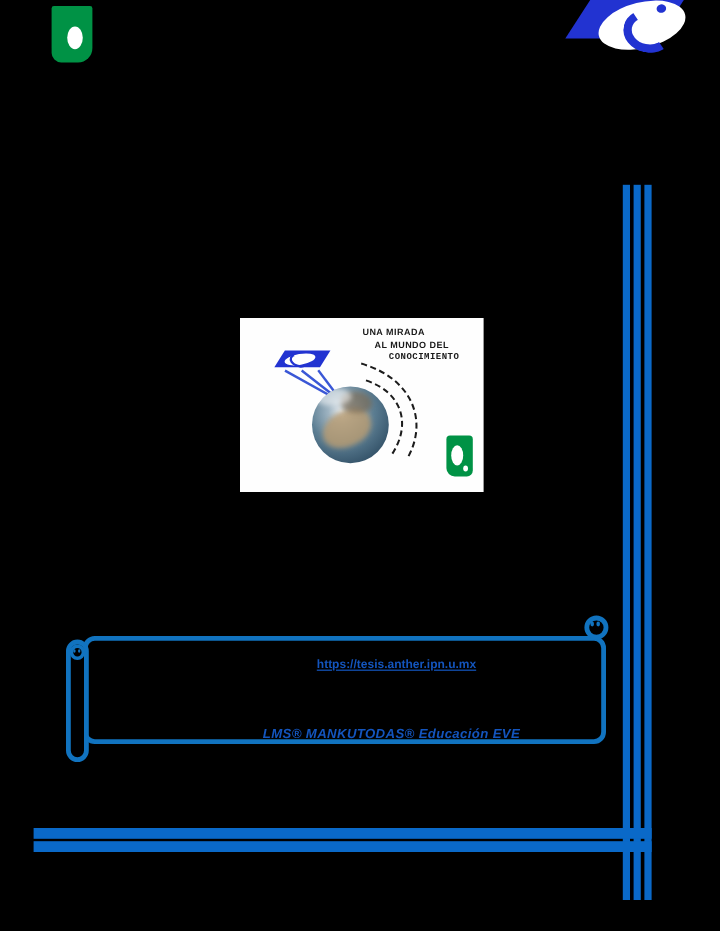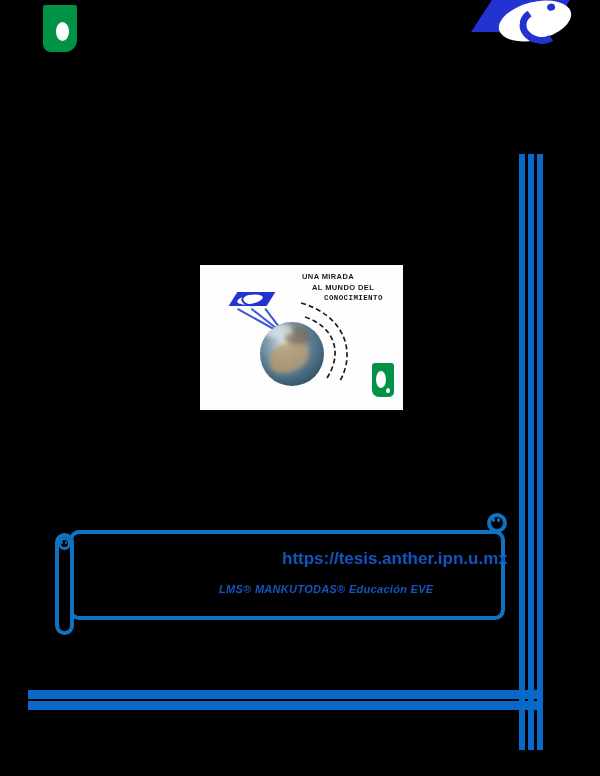--- a/index.html
+++ b/index.html
@@ -83,23 +83,23 @@
     border:4px solid #1173BF;border-radius:10px;box-sizing:border-box;z-index:3;}
   .roll-swirl{left:58px;top:537px;width:13px;height:13px;background:#000;
     border:3px solid #1173BF;border-radius:50%;box-sizing:border-box;z-index:4;}
   .roll-dot{width:2px;height:3px;background:#1173BF;border-radius:50%;z-index:5;}
   .rd1{left:61px;top:541px;} .rd2{left:65px;top:541px;}
   .curl-tr{left:487px;top:513px;width:20px;height:20px;background:#000;
     border:4px solid #1173BF;border-radius:50%;box-sizing:border-box;z-index:3;}
   .curl-dot{width:3px;height:4px;background:#1173BF;border-radius:50%;z-index:4;}
   .cd1{left:492px;top:518px;} .cd2{left:497px;top:518px;}
 
-  .scroll-link{left:264px;top:549px;font-size:17px;font-weight:bold;color:#1355BE;
-    z-index:5;cursor:pointer;margin-left:18px;}
-  .scroll-sub{left:219px;top:583px;font-size:11px;font-weight:bold;font-style:italic;
+  .scroll-link{left:264px;top:549px;font-size:10px;font-weight:bold;color:#1355BE;
+    text-decoration:underline;z-index:5;cursor:pointer;}
+  .scroll-sub{left:219px;top:606px;font-size:11px;font-weight:bold;font-style:italic;
     color:#1355BE;z-index:5;letter-spacing:.3px;}
 </style>
 </head>
 <body>
 
 <div class="abs doc-icon">
   <div class="oval"></div>
 </div>
 
 <div class="abs brand-logo">

